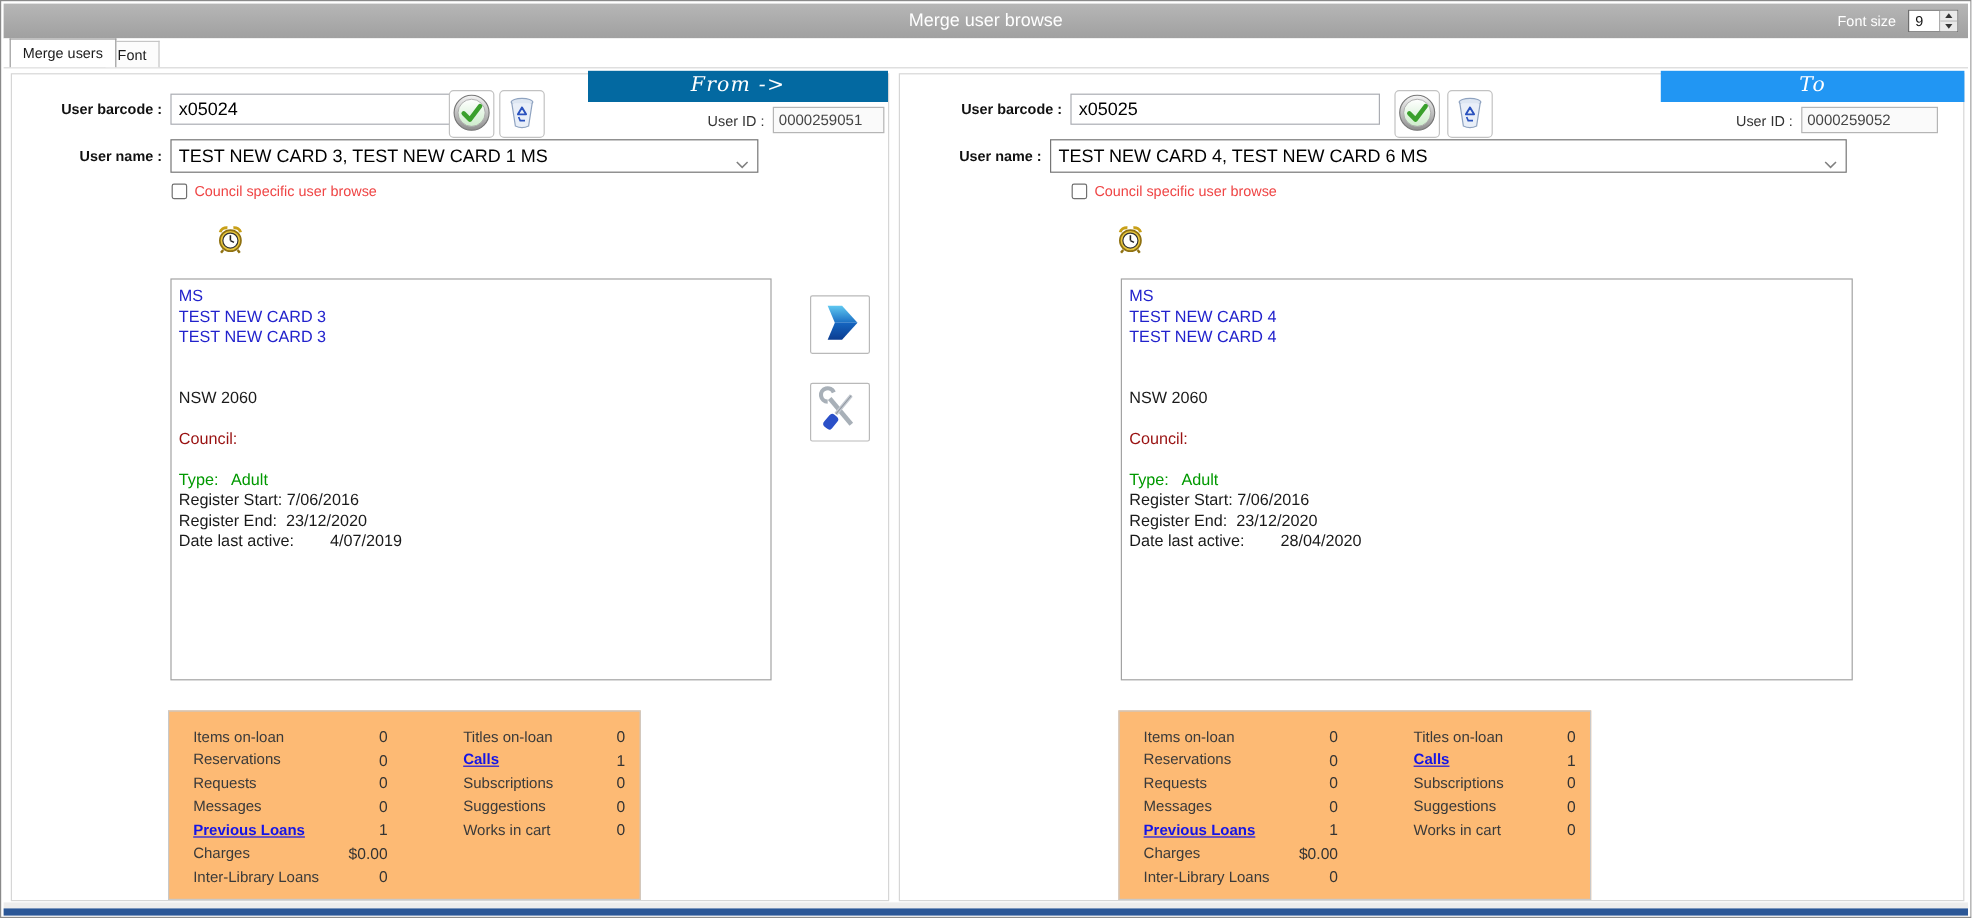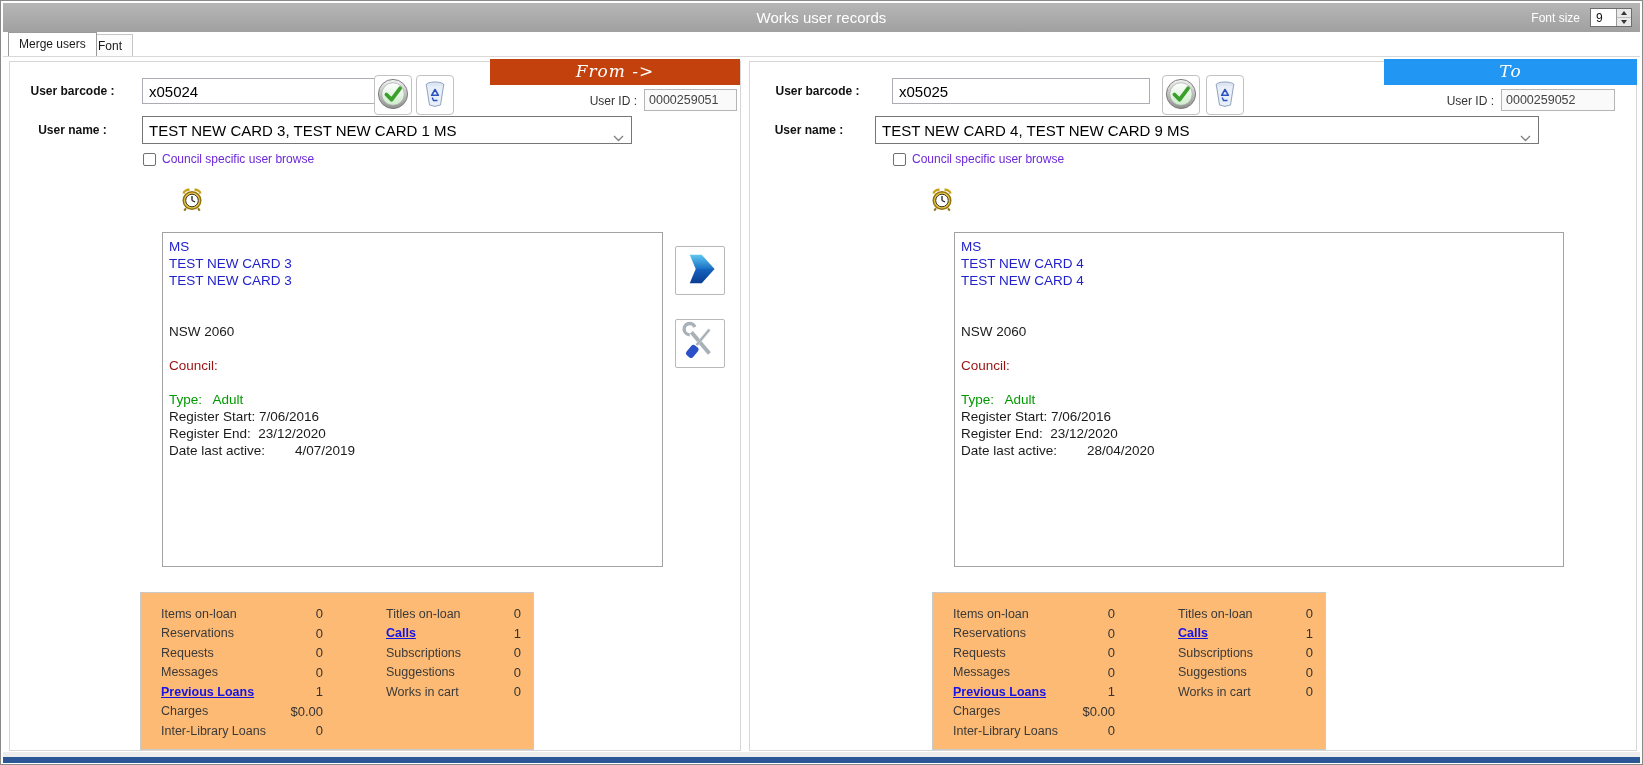--- a/index.html
+++ b/index.html
@@ -25,39 +25,39 @@
           border-bottom:1px solid #d8d8d8;}
   .tab{position:absolute;font-size:12px;color:#1a1a1a;padding:4px 10px 0;box-sizing:border-box;cursor:pointer;}
   .tab.active{left:5px;top:0;height:24px;background:#ffffff;border:1px solid #9b9b9b;border-bottom:none;z-index:2;}
   .tab.inactive{left:84px;top:2px;height:22px;background:#fcfcfc;border:1px solid #c6c6c6;border-bottom:none;}
 
   
   .panel{position:absolute;top:60px;height:690px;background:#ffffff;border:1px solid #d6d6d6;box-sizing:border-box;}
   #panel-from{left:8px;width:732px;}
   #panel-to{left:748px;width:888px;}
 
-  .f-label{position:absolute;font-size:12px;color:#111;font-weight:bold;text-align:center;}
+  .f-label{position:absolute;font-size:12px;color:#111;font-weight:bold;text-align:right;}
   .s-label{position:absolute;font-size:12px;color:#333;text-align:right;}
   .text-input{position:absolute;border:1px solid #abadb3;font-size:15px;font-family:inherit;
               padding:0 6px;box-sizing:border-box;color:#000;outline:none;}
   .ro-input{position:absolute;border:1px solid #b5b5b5;background:#fafafa;font-size:12.5px;font-family:inherit;
             padding:0 4px;box-sizing:border-box;color:#444;outline:none;}
   .icon-btn{position:absolute;width:38px;height:40px;background:#ffffff;border:1px solid #c2c2c2;border-radius:4px;
             display:flex;align-items:center;justify-content:center;padding:0;cursor:pointer;}
   .banner{position:absolute;height:26px;color:#ffffff;text-align:center;
           font-family:"DejaVu Serif",serif;font-style:italic;font-size:17px;line-height:25px;letter-spacing:1px;}
   .combo{position:absolute;height:28px;border:1px solid #767676;background:#ffffff;box-sizing:border-box;
          display:flex;align-items:center;padding:0 24px 0 6px;font-size:15px;color:#000;cursor:pointer;}
   .combo-chevron{position:absolute;right:7px;top:11px;}
   .checkbox{position:absolute;width:13px;height:13px;background:#ffffff;border:1px solid #707070;
             border-radius:2px;box-sizing:border-box;cursor:pointer;}
-  .chk-label{position:absolute;font-size:12px;color:#6d28d9;}
+  .chk-label{position:absolute;font-size:12px;color:#ef4444;}
   .clock{position:absolute;width:24px;height:24px;}
   .detail-box{position:absolute;background:#ffffff;border:1px solid #a3a3a3;padding:5px 6px;
-              box-sizing:border-box;overflow:hidden;margin-left:20px;}
+              box-sizing:border-box;overflow:hidden;}
   .dline{font-size:13.5px;line-height:17px;white-space:pre;}
   .mid-btn{position:absolute;width:50px;height:49px;background:#ffffff;border:1px solid #b9b9b9;border-radius:2px;
            display:flex;align-items:center;justify-content:center;padding:0;cursor:pointer;}
   .stats-box{position:absolute;border:1px solid #c9c9c9;background:#fdba74;}
   .stats-col{position:absolute;top:11px;}
   .srow{display:flex;align-items:center;height:19.5px;font-size:12.5px;color:#3a3a3a;}
   .slabel{flex:1;}
   .slink{color:#1414e6;font-weight:bold;text-decoration:underline;cursor:pointer;}
   .sval{width:50px;text-align:right;font-size:13px;color:#333;}
 
@@ -124,21 +124,21 @@
     <linearGradient id="arrBot" x1="0" y1="0" x2="0" y2="1">
       <stop offset="0" stop-color="#1565c0"></stop>
         <stop offset="1" stop-color="#0b3d91"></stop>
     </linearGradient>
   </defs>
 </svg>
 
 <div class="win">
 
   <div class="titlebar">
-    <div class="title-text">Works user records</div>
+    <div class="title-text">Merge user browse</div>
     <div class="fontsize-label">Font size</div>
     <div class="spinner">
       <div class="spin-val">9</div>
       <div class="spin-btns">
         <div class="spin-btn">
             <span class="tri-up"></span>
           </div>
         <div class="spin-btn">
             <span class="tri-down"></span>
           </div>
@@ -166,21 +166,21 @@
     <button class="icon-btn" id="f-trash">
       <span>
         <svg width="24" height="28" viewBox="0 0 24 28">
           <ellipse cx="12" cy="5" rx="9" ry="3" fill="#dde6f2" stroke="#8fa3c0" stroke-width="1"></ellipse>
           <path d="M3.5 6 L6.5 25 Q12 27.8 17.5 25 L20.5 6" fill="#e9eff8" stroke="#8fa3c0" stroke-width="1"></path>
           <path d="M12 9.5 L8.6 15.3 L15.4 15.3 Z" fill="none" stroke="#2a52be" stroke-width="1.6" stroke-linejoin="round"></path>
           <path d="M9.2 17.5 l1.3 3 h4" fill="none" stroke="#2a52be" stroke-width="1.4"></path>
         </svg>
       </span>
     </button>
-    <div class="banner" id="f-banner" style="background: #c2410c;">From -&gt;</div>
+    <div class="banner" id="f-banner" style="background: #0369a1;">From -&gt;</div>
     <div class="s-label" id="f-userid-label">User ID :</div>
     <input class="ro-input" id="f-userid-input" readonly="" value="0000259051" style="">
     <div class="f-label" id="f-name-label">User name :</div>
     <div class="combo" id="f-name-combo">
       <span>TEST NEW CARD 3, TEST NEW CARD 1 MS</span>
       <span class="combo-chevron">
         <svg width="11" height="7" viewBox="0 0 11 7">
             <polyline points="1,1 5.5,5.5 10,1" fill="none" stroke="#808080" stroke-width="1.3"></polyline>
           </svg>
       </span>
@@ -309,21 +309,21 @@
           <path d="M12 9.5 L8.6 15.3 L15.4 15.3 Z" fill="none" stroke="#2a52be" stroke-width="1.6" stroke-linejoin="round"></path>
           <path d="M9.2 17.5 l1.3 3 h4" fill="none" stroke="#2a52be" stroke-width="1.4"></path>
         </svg>
       </span>
     </button>
     <div class="banner" id="t-banner" style="background: rgb(33, 150, 243);">To</div>
     <div class="s-label" id="t-userid-label">User ID :</div>
     <input class="ro-input" id="t-userid-input" readonly="" value="0000259052" style="">
     <div class="f-label" id="t-name-label">User name :</div>
     <div class="combo" id="t-name-combo">
-      <span>TEST NEW CARD 4, TEST NEW CARD 9 MS</span>
+      <span>TEST NEW CARD 4, TEST NEW CARD 6 MS</span>
       <span class="combo-chevron">
         <svg width="11" height="7" viewBox="0 0 11 7">
             <polyline points="1,1 5.5,5.5 10,1" fill="none" stroke="#808080" stroke-width="1.3"></polyline>
           </svg>
       </span>
     </div>
     <span class="checkbox" id="t-chk"></span>
     <div class="chk-label" id="t-chk-label">Council specific user browse</div>
     <span class="clock" id="t-clock">
       <svg width="24" height="24" viewBox="0 0 24 24">

